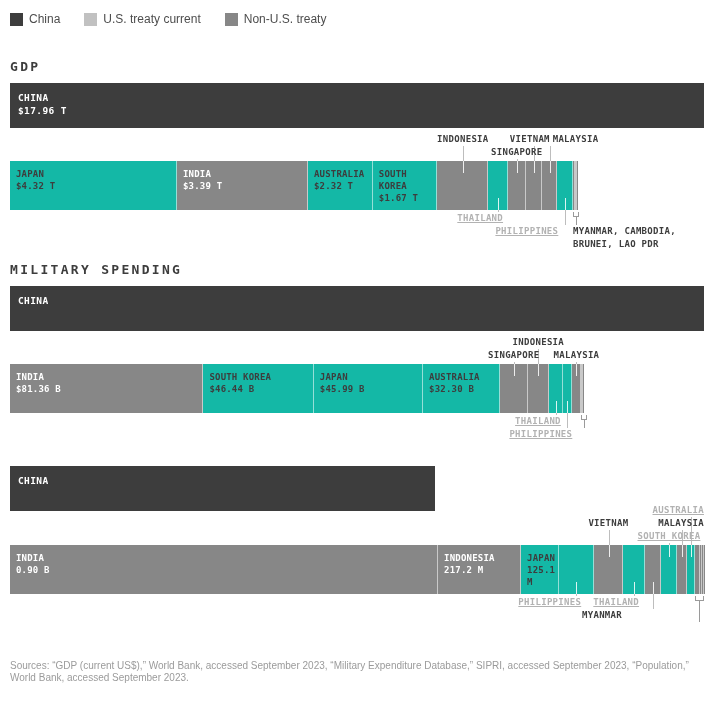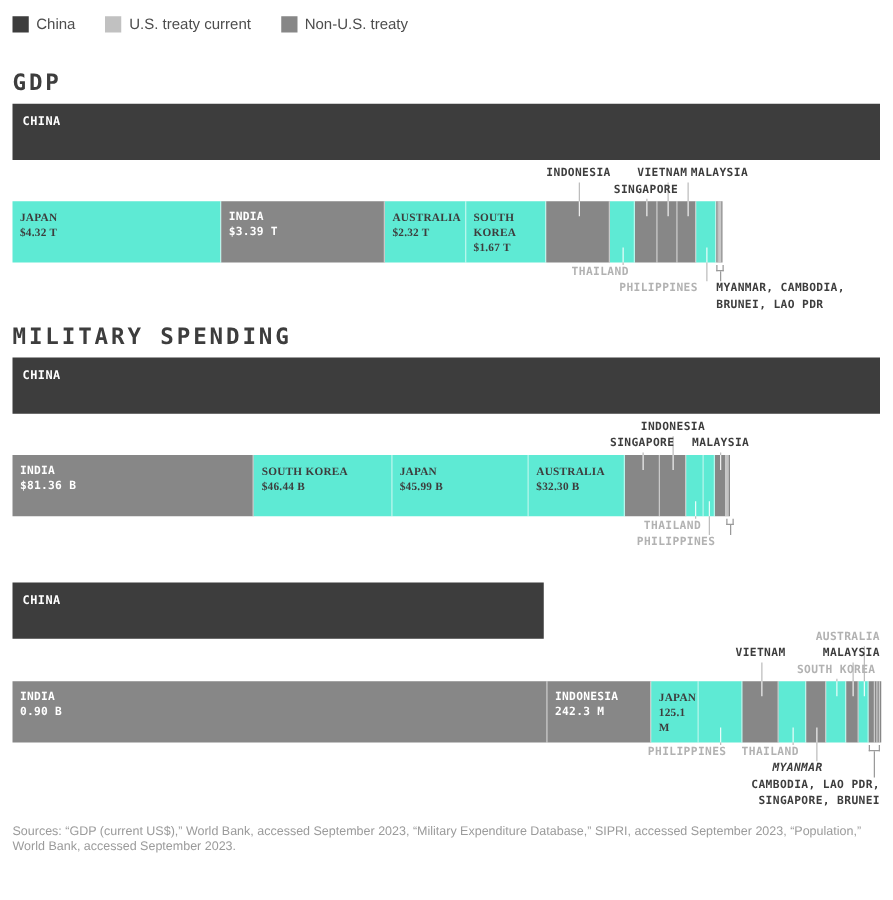--- a/index.html
+++ b/index.html
@@ -6,36 +6,36 @@
   body{
     width:714px;height:720px;overflow:hidden;background:#ffffff;
     box-sizing:border-box;padding:12px 10px 0 10px;
     font-family:"DejaVu Sans Mono",monospace;
   }
   .legend{display:flex;align-items:center;gap:24px;height:14px;margin-bottom:34px;
     font-family:"Liberation Sans",sans-serif;font-size:12px;color:#4d4d4d;}
   .legend-item{display:flex;align-items:center;gap:6px;}
   .legend-swatch{width:13px;height:13px;flex:0 0 13px;}
   .chart-section{margin-bottom:8px;}
-  .sec-title{font-size:18px;font-weight:bold;letter-spacing:2.3px;color:#3d3d3d;
+  .sec-title{font-size:13px;font-weight:bold;letter-spacing:2.3px;color:#3d3d3d;
     height:14px;line-height:14px;margin-bottom:9px;}
   .china-bar{height:45px;background:#3d3d3d;box-sizing:border-box;padding:8px 0 0 8px;}
   .bar-line{font-size:9.5px;font-weight:bold;letter-spacing:.4px;line-height:13px;color:#ffffff;white-space:pre;}
   .allies-wrap{position:relative;width:694px;}
   .allies-bar{position:absolute;left:0;display:flex;z-index:1;}
   .seg{height:49px;box-sizing:border-box;border-right:1px solid rgba(255,255,255,0.55);overflow:visible;}
   .seg:last-child{border-right:none;}
-  .seg.ally{background:#5eead4;font-family:Liberation Serif, serif;}
+  .seg.ally{background:#14b8a6;}
   .seg.non_ally{background:#878787;}
   .seg-label{padding:7px 0 0 6px;font-size:9px;font-weight:bold;letter-spacing:.2px;
     line-height:12px;color:#3d3d3d;}
   .seg.non_ally .seg-label{color:#ffffff;}
   .ann{position:absolute;font-size:9px;font-weight:bold;letter-spacing:.3px;
     height:13px;line-height:13px;white-space:pre;z-index:3;}
-  .ann-gray{color:#b2b2b2;}
+  .ann-gray{color:#b2b2b2;text-decoration:underline;}
   .ann-dark{color:#3d3d3d;}
   .multiline{height:auto;}
   .pline{position:absolute;width:1px;z-index:2;}
   .bracket{position:absolute;height:5px;box-sizing:border-box;z-index:2;
     border:1px solid #9a9a9a;border-top:none;}
   .footer{margin-top:8px;width:694px;font-family:"Liberation Sans",sans-serif;
     font-size:10px;line-height:12px;color:#9b9b9b;}
 </style>
 </head>
 <body>
@@ -53,20 +53,21 @@
     <span class="legend-swatch" style="background: rgb(135, 135, 135);"></span>
     <span>Non-U.S. treaty</span>
   </div>
 </div>
 
 <div id="chart-root">
     <section class="chart-section">
       <div class="sec-title">GDP</div>
       <div class="china-bar" style="background: rgb(61, 61, 61); width: 694px;">
         <div class="bar-line">CHINA</div>
+        <div class="bar-line">$17.96 T</div>
       </div>
       <div class="allies-wrap" style="height: 127px;">
         <div class="allies-bar" style="top: 33px;">
           <div class="seg ally" style="flex: 0 0 166.93px; width: 166.93px;">
             <div class="seg-label">
               <div class="seg-name">JAPAN</div>
               <div class="seg-value">$4.32 T</div>
             </div>
           </div>
           <div class="seg non_ally" style="flex: 0 0 130.99px; width: 130.99px;">
@@ -189,21 +190,21 @@
         <div class="allies-bar" style="top: 46px;">
           <div class="seg non_ally" style="flex: 0 0 428.05px; width: 428.05px;">
             <div class="seg-label">
               <div class="seg-name">INDIA</div>
               <div class="seg-value">0.90 B</div>
             </div>
           </div>
           <div class="seg non_ally" style="flex: 0 0 83.05px; width: 83.05px;">
             <div class="seg-label">
               <div class="seg-name">INDONESIA</div>
-              <div class="seg-value">242.3 M</div>
+              <div class="seg-value">217.2 M</div>
             </div>
           </div>
           <div class="seg ally" style="flex: 0 0 37.71px; width: 37.71px;">
             <div class="seg-label">
               <div class="seg-name">JAPAN</div>
               <div class="seg-value">125.1 M</div>
             </div>
           </div>
           <div class="seg ally" style="flex: 0 0 34.85px; width: 34.85px;"></div>
           <div class="seg non_ally" style="flex: 0 0 29.6px; width: 29.6px;"></div>
@@ -221,31 +222,29 @@
         <div class="pline" style="left: 566.2px; top: 95px; height: 2px; background: rgb(189, 189, 189);"></div>
         <div class="ann ann-gray" style="top: 97px; left: 508.3px;">PHILIPPINES</div>
         <div class="pline" style="left: 598.5px; top: 46px; height: 12px; background: rgba(255, 255, 255, 0.85);"></div>
         <div class="pline" style="left: 598.5px; top: 31px; height: 15px; background: rgb(189, 189, 189);"></div>
         <div class="ann ann-dark" style="top: 18px; left: 578.4px;">VIETNAM</div>
         <div class="pline" style="left: 624.1px; top: 83px; height: 12px; background: rgba(255, 255, 255, 0.85);"></div>
         <div class="pline" style="left: 624.1px; top: 95px; height: 2px; background: rgb(189, 189, 189);"></div>
         <div class="ann ann-gray" style="top: 97px; left: 583.3px;">THAILAND</div>
         <div class="pline" style="left: 643px; top: 83px; height: 12px; background: rgba(255, 255, 255, 0.85);"></div>
         <div class="pline" style="left: 643px; top: 95px; height: 15px; background: rgb(189, 189, 189);"></div>
-        <div class="ann ann-dark" style="top: 110px; left: 608px; font-style: italic;">MYANMAR</div>
+        <div class="ann ann-dark" style="top: 110px; left: 572px;">MYANMAR</div>
         <div class="pline" style="left: 659px; top: 46px; height: 12px; background: rgba(255, 255, 255, 0.85);"></div>
         <div class="pline" style="left: 659px; top: 44px; height: 2px; background: rgb(189, 189, 189);"></div>
         <div class="ann ann-gray" style="top: 31px; left: 627.5px;">SOUTH KOREA</div>
         <div class="pline" style="left: 671.9px; top: 46px; height: 12px; background: rgba(255, 255, 255, 0.85);"></div>
         <div class="pline" style="left: 671.9px; top: 31px; height: 15px; background: rgb(189, 189, 189);"></div>
         <div class="ann ann-dark" style="top: 18px; left: 648.2px;">MALAYSIA</div>
         <div class="pline" style="left: 680.9px; top: 46px; height: 12px; background: rgba(255, 255, 255, 0.85);"></div>
         <div class="pline" style="left: 680.9px; top: 18px; height: 28px; background: rgb(189, 189, 189);"></div>
         <div class="ann ann-gray" style="top: 5px; left: 642.5px;">AUSTRALIA</div>
         <div class="bracket" style="left: 684.9px; width: 9.1px; top: 97px;"></div>
         <div class="pline" style="left: 689.4px; top: 102px; height: 21px; background: rgb(154, 154, 154);"></div>
-        <div class="ann ann-dark multiline" style="white-space: pre; top: 123px; line-height: 13px; right: 0px; text-align: right;">CAMBODIA, LAO PDR,
-SINGAPORE, BRUNEI</div>
       </div>
     </section>
   </div>
 
 <div class="footer">Sources: “GDP (current US$),” World Bank, accessed September 2023, “Military Expenditure Database,” SIPRI, accessed September 2023, “Population,” World Bank, accessed September 2023.</div>
 
 </body></html>

